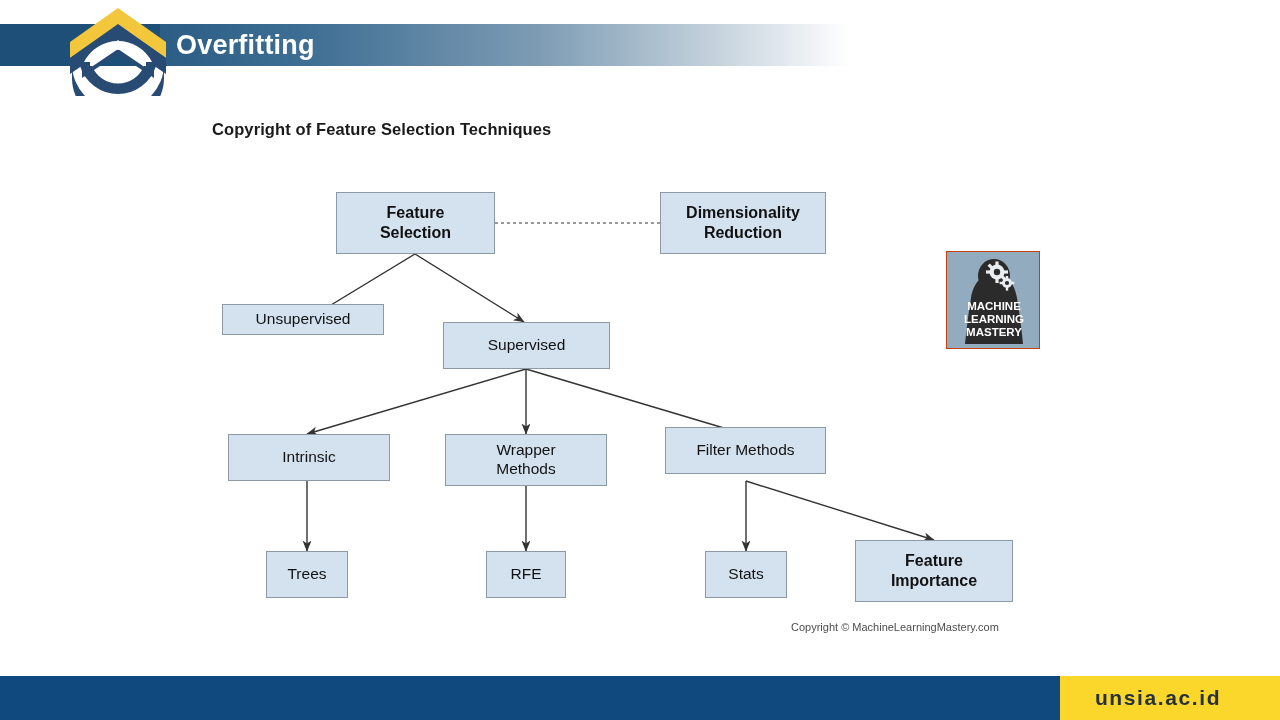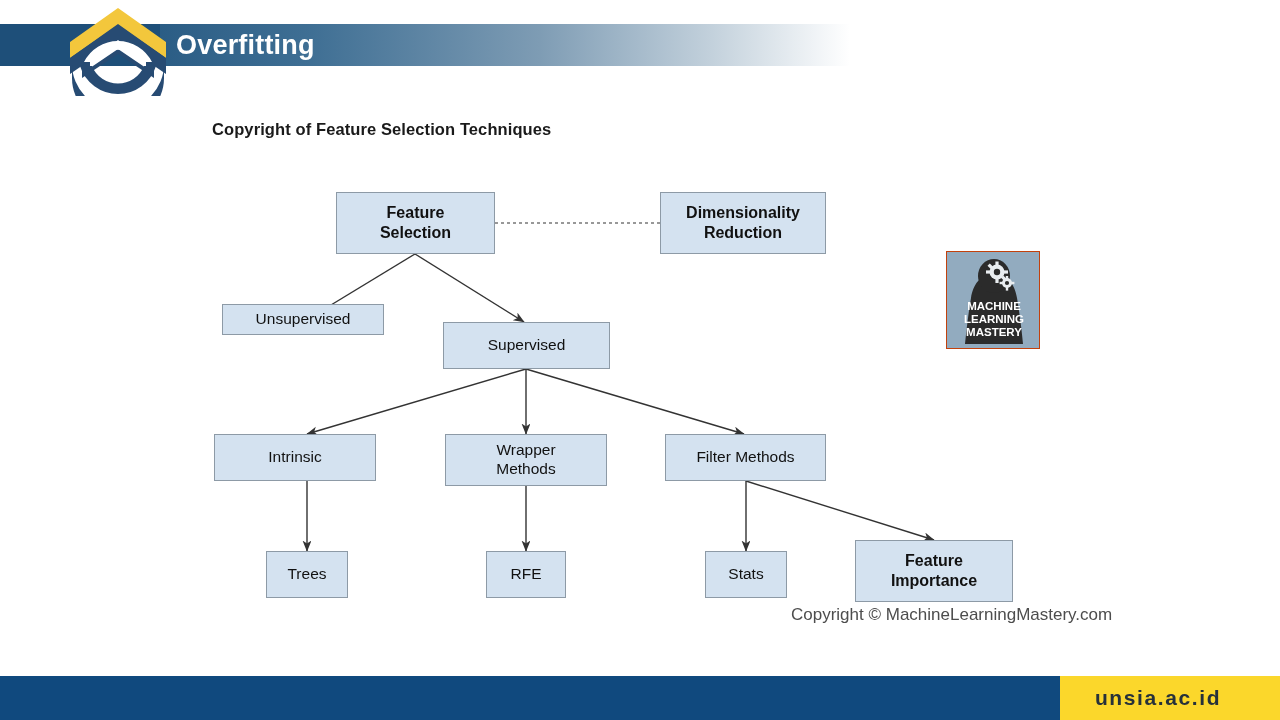--- a/index.html
+++ b/index.html
@@ -82,22 +82,22 @@
     text-align: center;
     color: #111111;
     font-size: 15.5px;
     line-height: 1.22;
     padding: 14px 4px;
   }
   .node.bold { font-weight: bold; font-size: 16px; }
 
   #copyright {
     position: absolute;
-    left: 791px; top: 505px;
-    font-size: 17px;
+    left: 791px; top: 521px;
+    font-size: 11px;
     color: #4d4d4d;
     white-space: nowrap;
   }
 
   
   #mlm-badge {
     position: absolute;
     left: 946px; top: 119px;
     width: 94px; height: 98px;
     border: 1px solid #c2410c;
@@ -190,28 +190,28 @@
       <div class="node bold" style="left: 660px; top: 92px; width: 166px; height: 62px;">
         <span style="white-space: pre-line;">Dimensionality
 Reduction</span>
       </div>
       <div class="node" style="left: 222px; top: 204px; width: 162px; height: 31px;">
         <span style="white-space: pre-line;">Unsupervised</span>
       </div>
       <div class="node" style="left: 443px; top: 222px; width: 167px; height: 47px;">
         <span style="white-space: pre-line;">Supervised</span>
       </div>
-      <div class="node" style="left: 214px; top: 334px; width: 162px; height: 47px;">
+      <div class="node" style="left: 228px; top: 334px; width: 162px; height: 47px;">
         <span style="white-space: pre-line;">Intrinsic</span>
       </div>
       <div class="node" style="left: 445px; top: 334px; width: 162px; height: 52px;">
         <span style="white-space: pre-line;">Wrapper
 Methods</span>
       </div>
-      <div class="node" style="left: 665px; top: 334px; width: 161px; height: 47px;">
+      <div class="node" style="left: 665px; top: 327px; width: 161px; height: 47px;">
         <span style="white-space: pre-line;">Filter Methods</span>
       </div>
       <div class="node" style="left: 266px; top: 451px; width: 82px; height: 47px;">
         <span style="white-space: pre-line;">Trees</span>
       </div>
       <div class="node" style="left: 486px; top: 451px; width: 80px; height: 47px;">
         <span style="white-space: pre-line;">RFE</span>
       </div>
       <div class="node" style="left: 705px; top: 451px; width: 82px; height: 47px;">
         <span style="white-space: pre-line;">Stats</span>

